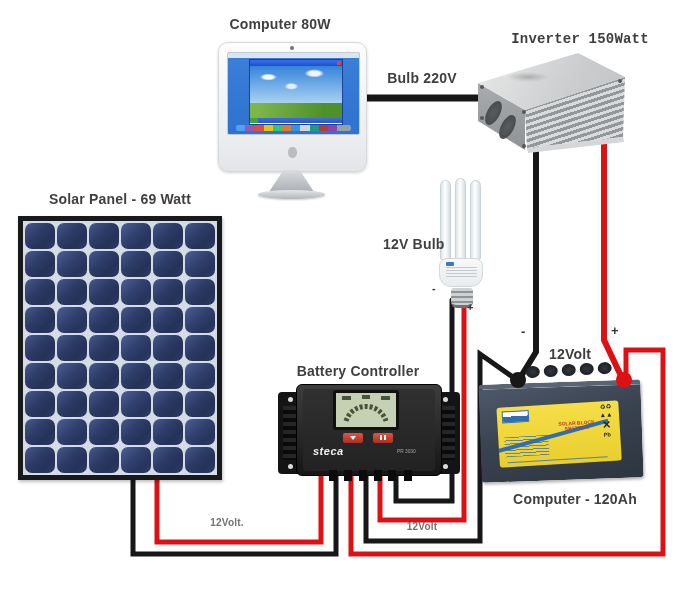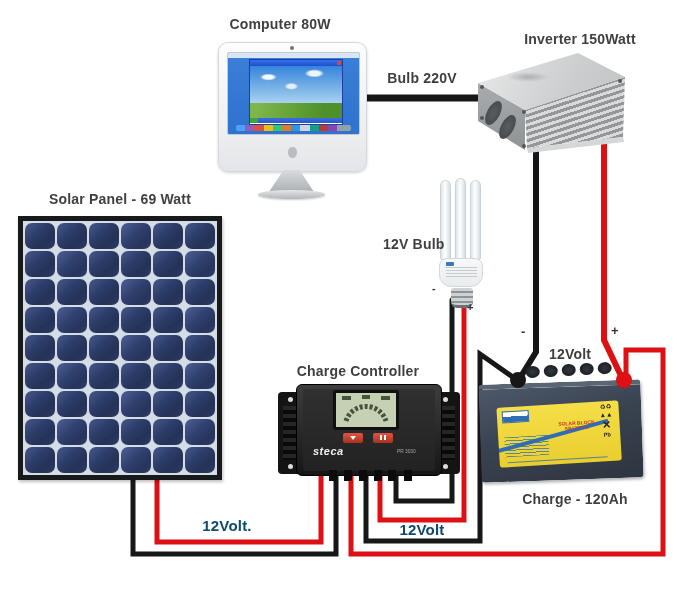--- a/index.html
+++ b/index.html
@@ -4,27 +4,27 @@
 <style>
   html,body { margin:0; padding:0; background:#ffffff; }
   #canvas { position:relative; width:680px; height:616px; background:#ffffff; overflow:hidden;
             font-family:"Liberation Sans", sans-serif; }
 
   
   #wires-layer { position:absolute; left:0; top:0; z-index:1; }
   .device { position:absolute; z-index:2; }
   #terminals-layer { position:absolute; left:0; top:0; z-index:3; }
   .lbl { position:absolute; z-index:4; font-size:14px; font-weight:600; color:#3f3f3f; letter-spacing:.2px; }
-  .lbl.gray { color:#0c4a6e; font-size:15px; }
+  .lbl.gray { color:#737373; font-size:10px; }
   .sign { position:absolute; z-index:4; font-size:13px; font-weight:700; color:#333; }
 
   
   #lbl-computer   { left:210px; top:16px;  width:140px; text-align:center; }
   #lbl-mains      { left:382px; top:70px;  width:80px;  text-align:center; }
-  #lbl-inverter   { left:505px; top:31px;  width:150px; text-align:center; }
+  #lbl-inverter   { left:505px; top:31px;  width:150px; text-align:center;font-family:Liberation Mono, monospace; }
   #lbl-solar      { left:30px;  top:191px; width:180px; text-align:center; }
   #lbl-bulb       { left:383px; top:218px; width:70px;margin-top:18px; }
   #lbl-controller { left:288px; top:363px; width:140px; text-align:center; }
   #lbl-batt12v    { left:540px; top:346px; width:60px;  text-align:center; }
   #lbl-battery    { left:505px; top:491px; width:140px; text-align:center; }
   #lbl-wire-left  { left:192px; top:517px; width:70px;  text-align:center; }
   #lbl-wire-right { left:396px; top:521px; width:52px;  text-align:center; }
   #sign-batt-minus { left:521px; top:324px; }
   #sign-batt-plus  { left:611px; top:323px; }
   #sign-bulb-minus { left:432px; top:282px; font-size:11px; }
@@ -348,23 +348,23 @@
   <svg id="terminals-layer" width="680" height="616">
       <circle cx="518" cy="380" r="8" fill="#171717"></circle>
       <circle cx="624" cy="380" r="8" fill="#dd1014"></circle>
     </svg>
 
   <div class="lbl" id="lbl-computer">Computer 80W</div>
   <div class="lbl" id="lbl-mains">Bulb 220V</div>
   <div class="lbl" id="lbl-inverter">Inverter 150Watt</div>
   <div class="lbl" id="lbl-solar">Solar Panel  - 69 Watt</div>
   <div class="lbl" id="lbl-bulb">12V Bulb</div>
-  <div class="lbl" id="lbl-controller">Charge Controller</div>
+  <div class="lbl" id="lbl-controller">Battery Controller</div>
   <div class="lbl" id="lbl-batt12v">12Volt</div>
-  <div class="lbl" id="lbl-battery">Charge - 120Ah</div>
+  <div class="lbl" id="lbl-battery">Computer - 120Ah</div>
   <div class="lbl gray" id="lbl-wire-left">12Volt.</div>
   <div class="lbl gray" id="lbl-wire-right">12Volt</div>
   <div class="sign" id="sign-batt-minus">-</div>
   <div class="sign" id="sign-batt-plus">+</div>
   <div class="sign" id="sign-bulb-minus">-</div>
   <div class="sign" id="sign-bulb-plus">+</div>
 
 </div>
 
 </body></html>

